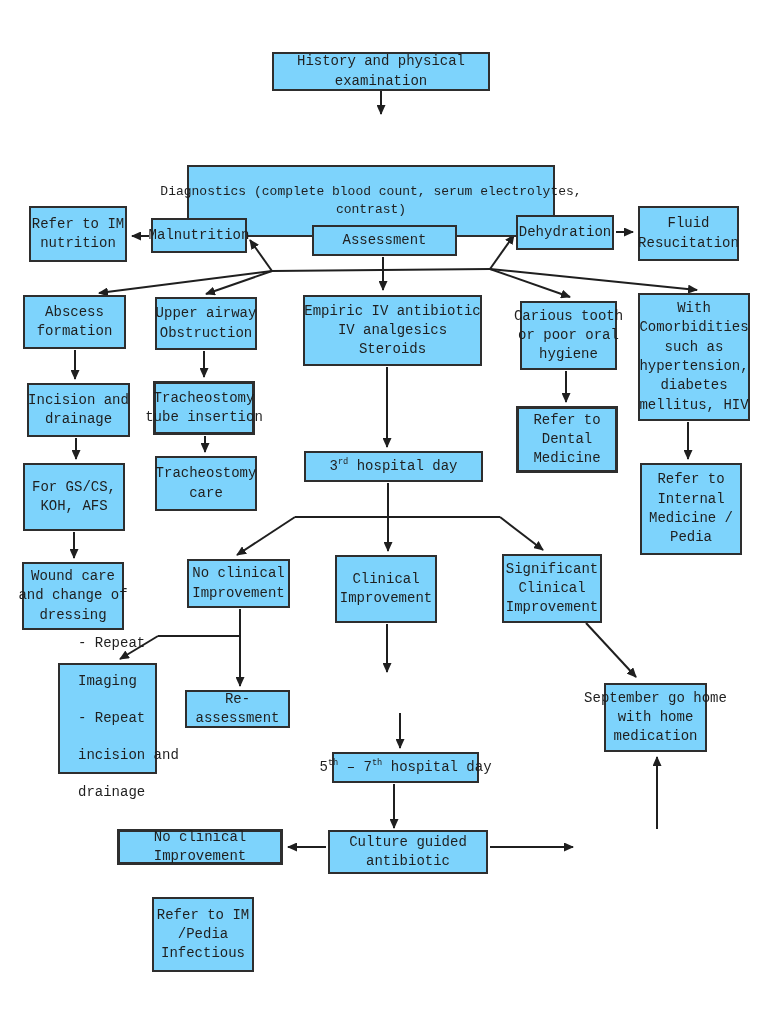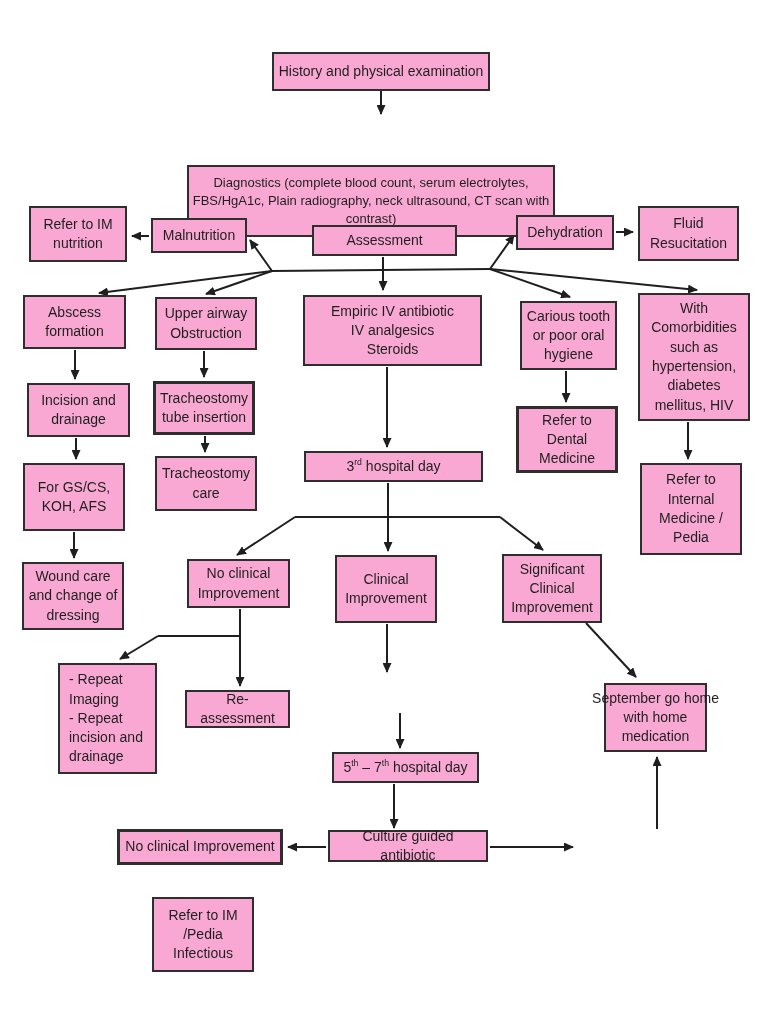--- a/index.html
+++ b/index.html
@@ -8,29 +8,29 @@
     --bg:#ffffff;
     --text:#1f1f1f;
   }
   html,body{margin:0;padding:0;background:#fff;}
   .page{
     position:relative;width:768px;height:1024px;background:var(--bg);
     font-family:"Liberation Sans", sans-serif;color:var(--text);overflow:hidden;
   }
   svg.connectors{position:absolute;left:0;top:0;width:768px;height:1024px;}
   .node{
-    position:absolute;box-sizing:border-box;background:#f9a8d4;
+    position:absolute;box-sizing:border-box;background:#7dd3fc;
     border:2px solid var(--border);
     display:flex;flex-direction:column;align-items:center;justify-content:center;
-    text-align:center;font-size:14px;line-height:1.38;padding:1px 3px;
+    text-align:center;font-size:14px;line-height:1.38;padding:1px 3px;font-family:Liberation Mono, monospace;
   }
   .node .line{white-space:nowrap;}
   .node.small{font-size:13px;margin-top:45px;}
   .node.bold{border-width:3px;}
-  .node.align-left{align-items:flex-start;text-align:left;padding:4px 9px;}
+  .node.align-left{align-items:flex-start;text-align:left;padding:4px 18px;gap:18px;}
   sup{font-size:0.62em;line-height:0;}
 </style>
 </head>
 <body>
 
 <div class="page">
 
   <svg class="connectors" viewBox="0 0 768 1024">
     <defs>
       <marker id="ah" markerWidth="10" markerHeight="9" refX="9" refY="4.5" orient="auto" markerUnits="userSpaceOnUse">
@@ -72,21 +72,20 @@
       <line x1="490" y1="847" x2="573" y2="847" marker-end="url(#ah)"></line>
       <line x1="657" y1="829" x2="657" y2="757" marker-end="url(#ah)"></line>
       <line x1="586" y1="623" x2="636" y2="677" marker-end="url(#ah)"></line>
     </g>
   </svg>
 
   <div class="node" style="left:272px;top:52px;width:218px;height:39px">History and physical examination</div>
 
   <div class="node small" style="left:187px;top:120px;width:368px;height:72px">
       <div class="line">Diagnostics (complete blood count, serum electrolytes,</div>
-      <div class="line">FBS/HgA1c, Plain radiography, neck ultrasound, CT scan with</div>
       <div class="line">contrast)</div>
     </div>
 
   <div class="node" style="left:312px;top:225px;width:145px;height:31px">Assessment</div>
 
   <div class="node" style="left:29px;top:206px;width:98px;height:56px">
       <div class="line">Refer to IM</div>
       <div class="line">nutrition</div>
     </div>
 
@@ -205,21 +204,21 @@
   </div>
 
   <div class="node" style="left:604px;top:683px;width:103px;height:69px">
       <div class="line">September go home</div>
       <div class="line">with home</div>
       <div class="line">medication</div>
     </div>
 
   <div class="node bold" style="left:117px;top:829px;width:166px;height:36px">No clinical Improvement</div>
 
-  <div class="node" style="left:328px;top:830px;width:160px;height:32px">Culture guided antibiotic</div>
+  <div class="node" style="left:328px;top:830px;width:160px;height:44px">Culture guided antibiotic</div>
 
 
   <div class="node" style="left:152px;top:897px;width:102px;height:75px">
       <div class="line">Refer to IM</div>
       <div class="line">/Pedia</div>
       <div class="line">Infectious</div>
     </div>
 
 </div>
 

